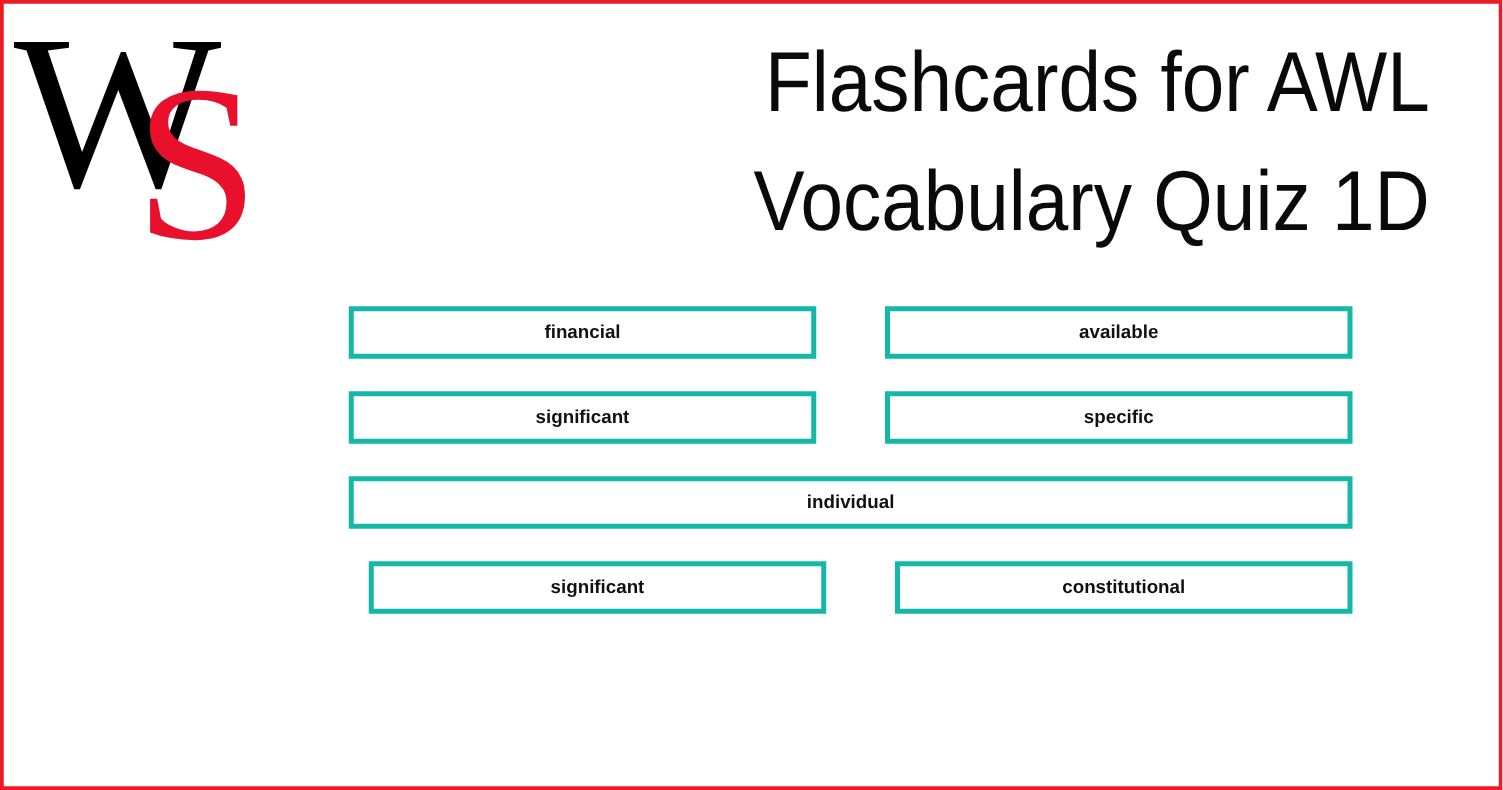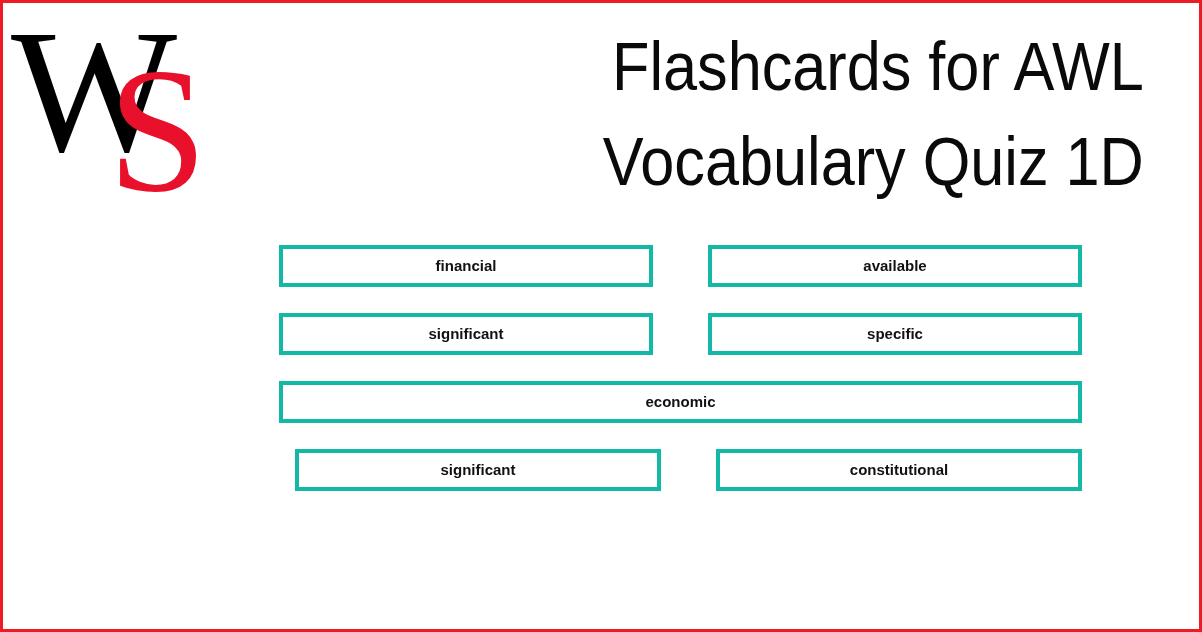--- a/index.html
+++ b/index.html
@@ -156,21 +156,21 @@
       <div class="word-card">
         <span class="word-label">significant</span>
       </div>
       <div class="word-card">
         <span class="word-label">specific</span>
       </div>
     </div>
 
     <div class="word-row">
       <div class="word-card">
-        <span class="word-label">economic</span>
+        <span class="word-label">individual</span>
       </div>
     </div>
 
     <div class="word-row tight">
       <div class="word-card">
         <span class="word-label">significant</span>
       </div>
       <div class="word-card">
         <span class="word-label">constitutional</span>
       </div>

